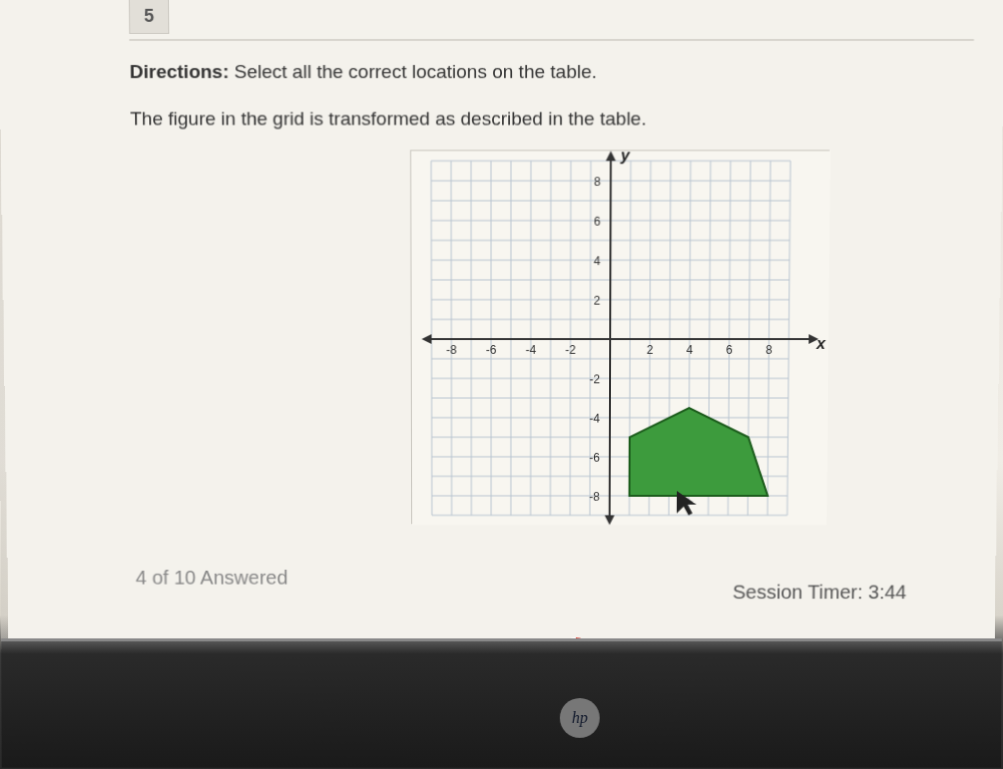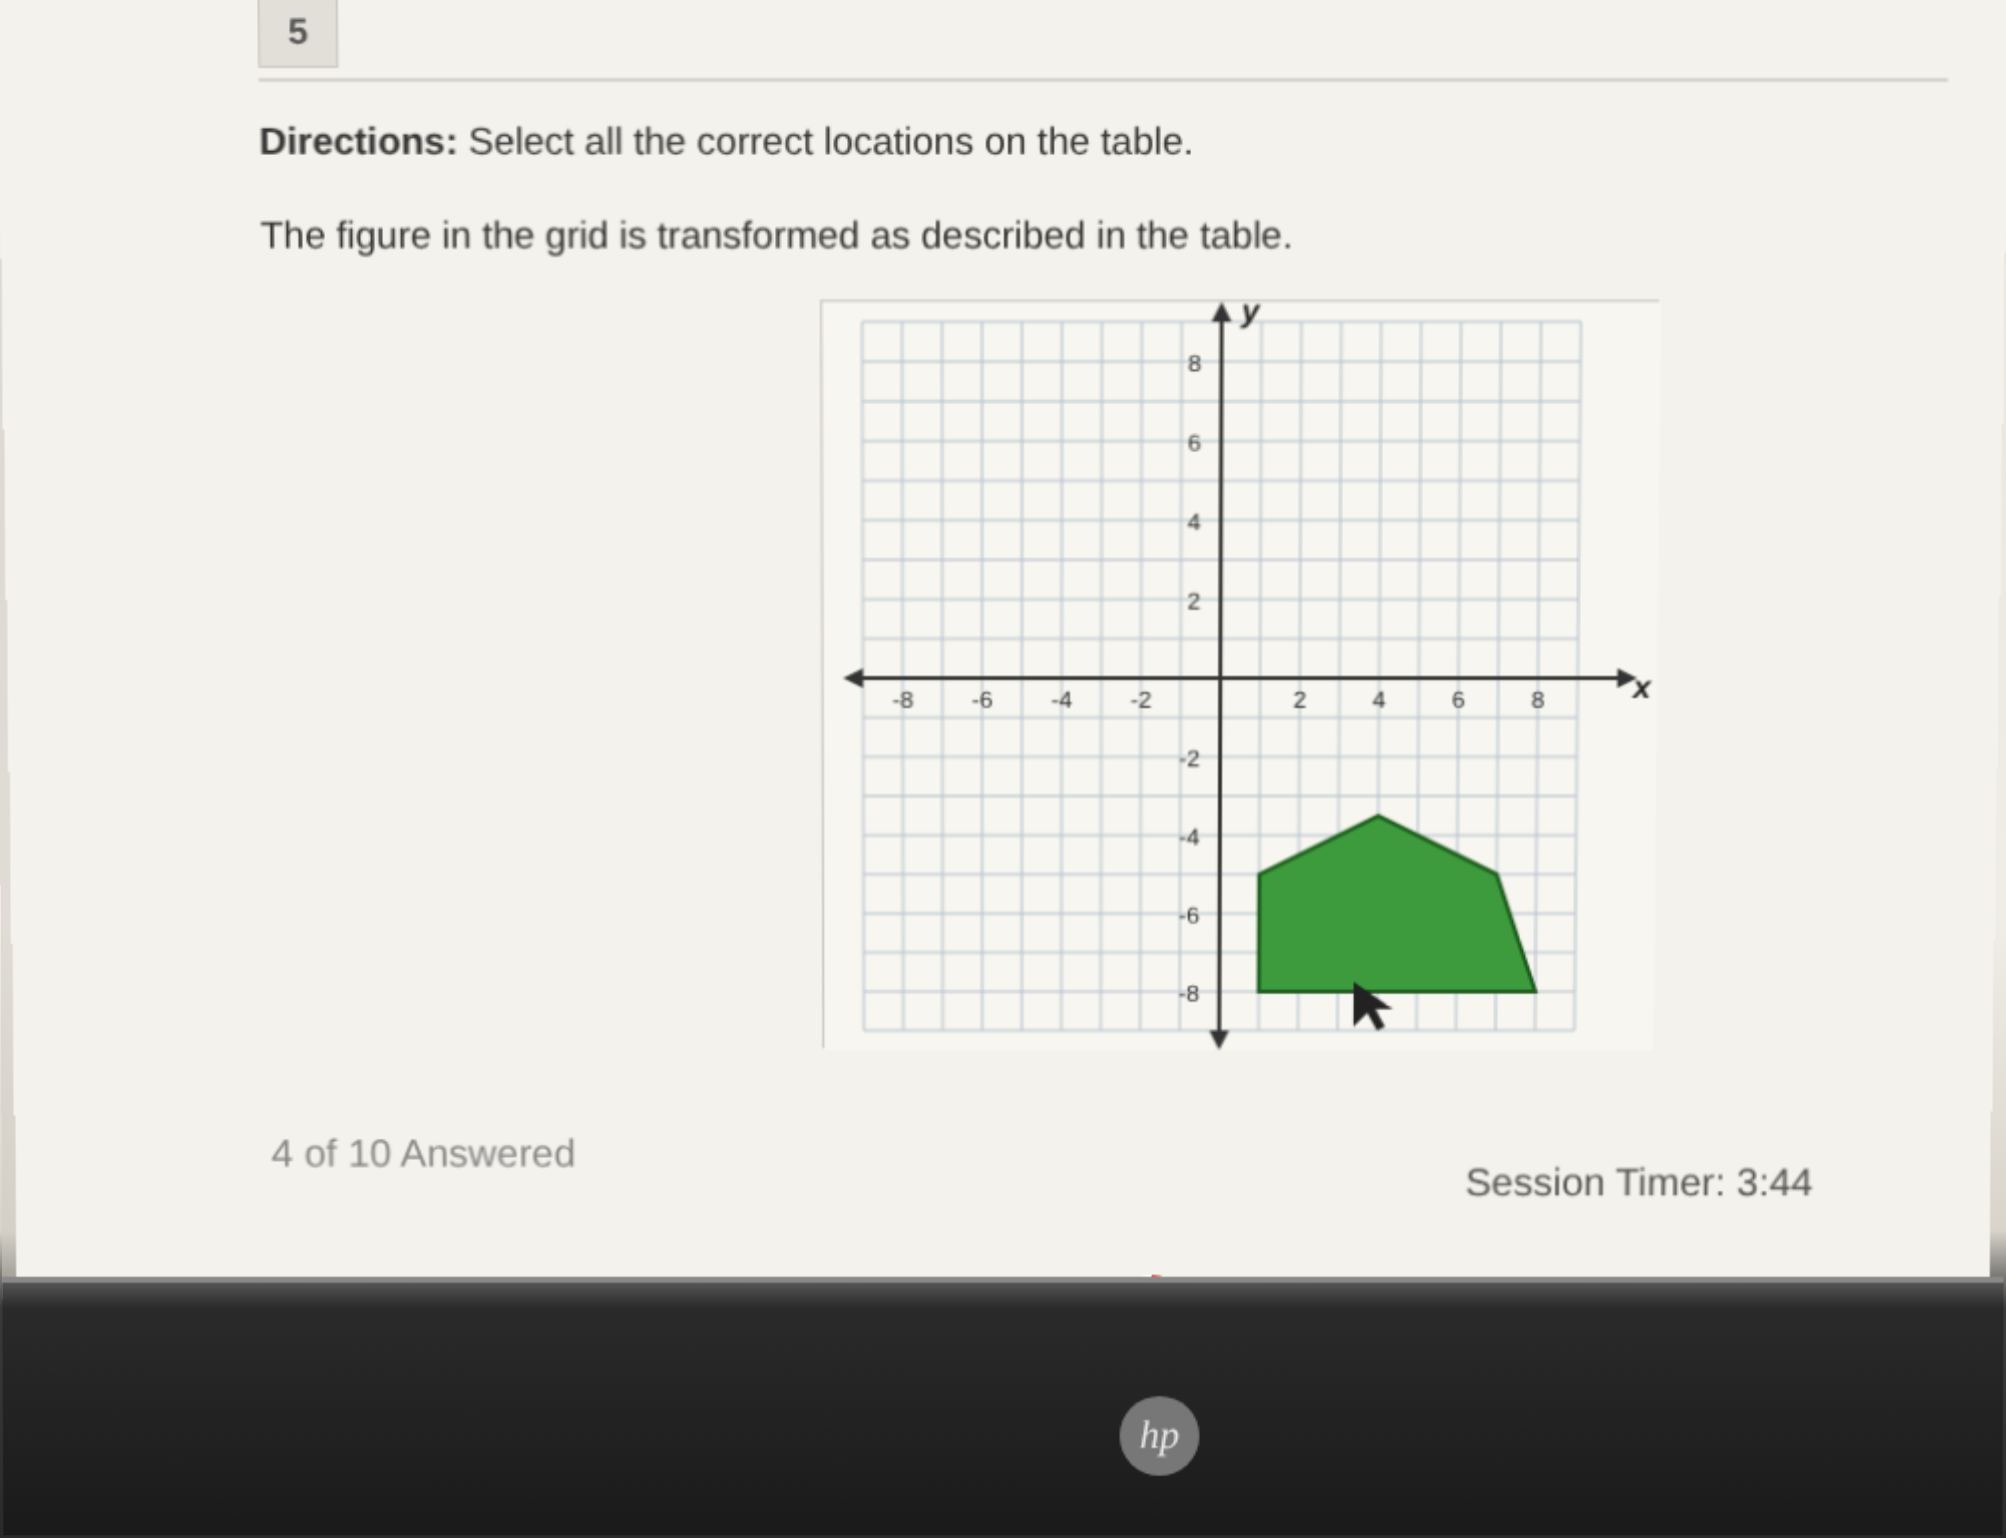--- a/index.html
+++ b/index.html
@@ -97,23 +97,23 @@
     position: absolute;
     bottom: 30px;
     left: 560px;
     width: 40px;
     height: 40px;
     border-radius: 50%;
     background: #777;
     display: flex;
     align-items: center;
     justify-content: center;
-    color: #e5e5e5;
+    color: #0f172a;
     font-style: italic;
-    font-size: 20px;
+    font-size: 16px;
     font-family: Georgia, serif;
   }
   svg { display: block; }
   .left-edge {
     position: absolute;
     left: 0;
     top: 0;
     width: 120px;
     height: 650px;
     background: linear-gradient(90deg, #d0ccc4 0%, #e8e4dc 100%);

